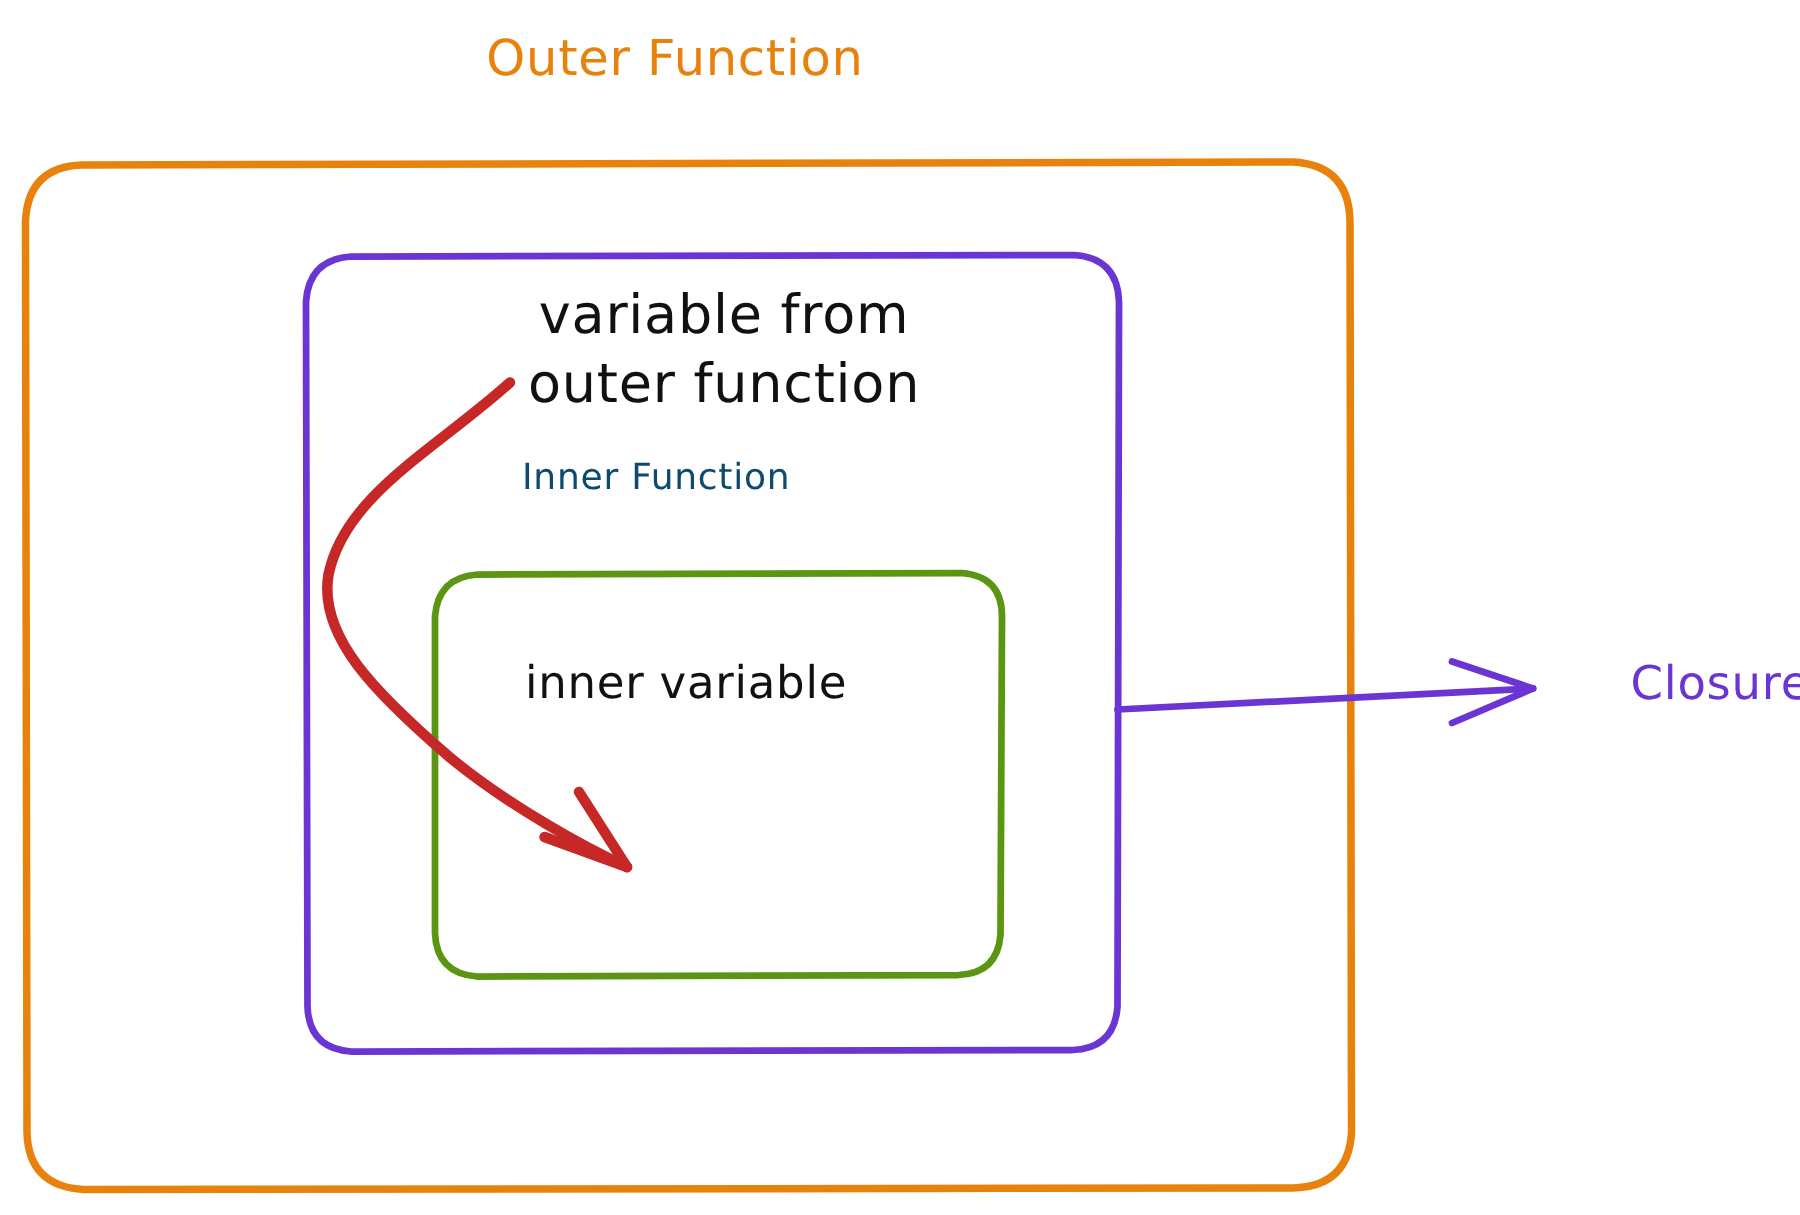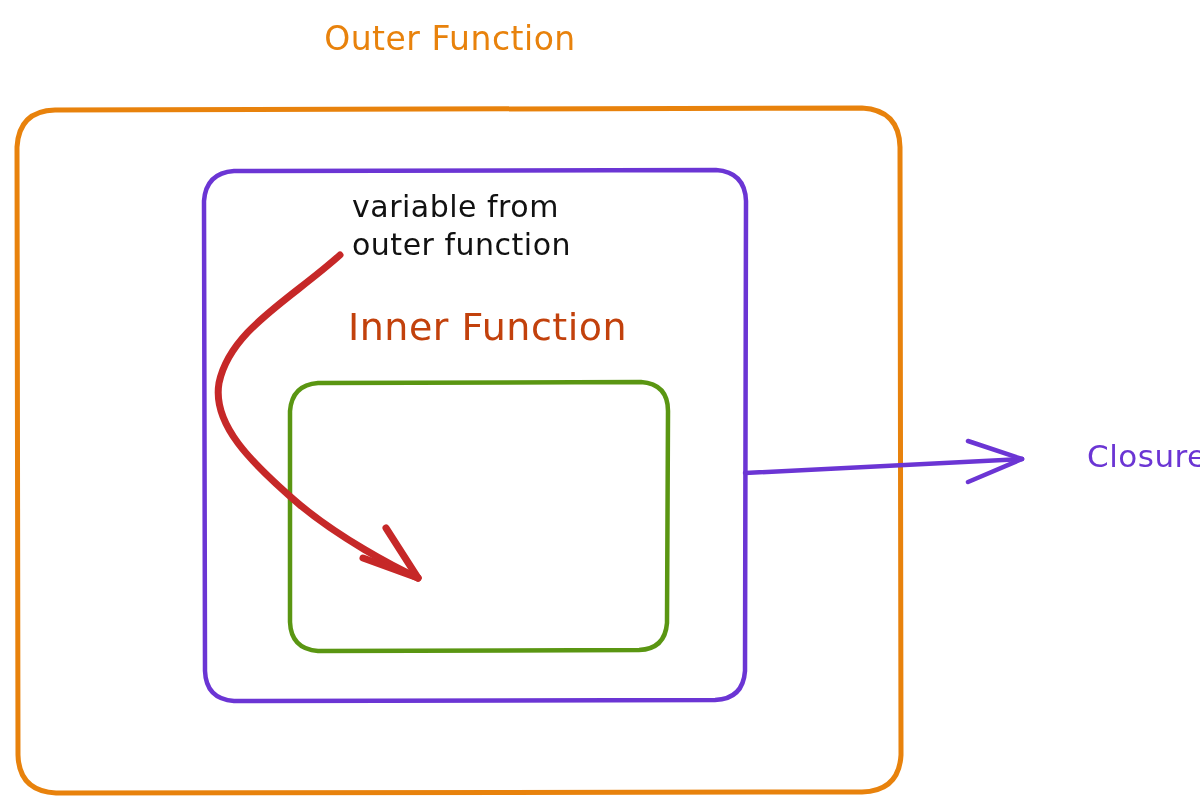--- a/index.html
+++ b/index.html
@@ -38,28 +38,29 @@
     left: 0;
     top: 18px;
     width: 900px;
     text-align: center;
     font-size: 33px;
     color: #e8820c;
   }
   #label-variable-from-outer {
     left: 352px;
     top: 188px;
-    font-size: 30px;
+    font-size: 36px;
     color: #111111;
+    text-align: center;
   }
   #label-inner-function {
     left: 348px;
     top: 303px;
-    font-size: 38px;
-    color: #c2410c;
+    font-size: 24px;
+    color: #0c4a6e;
   }
   #label-inner-variable {
     left: 350px;
     top: 437px;
     font-size: 30px;
     color: #111111;
   }
   #label-closure {
     left: 1087px;
     top: 437px;
@@ -126,16 +127,17 @@
     </g>
 
   </svg>
 
   <div class="label" id="label-outer-function">Outer Function</div>
 
   <div class="label" id="label-variable-from-outer"><span>variable from</span><br><span>outer function</span></div>
 
   <div class="label" id="label-inner-function">Inner Function</div>
 
+  <div class="label" id="label-inner-variable">inner variable</div>
 
   <div class="label" id="label-closure">Closure</div>
 
 </div>
 
 </body></html>

